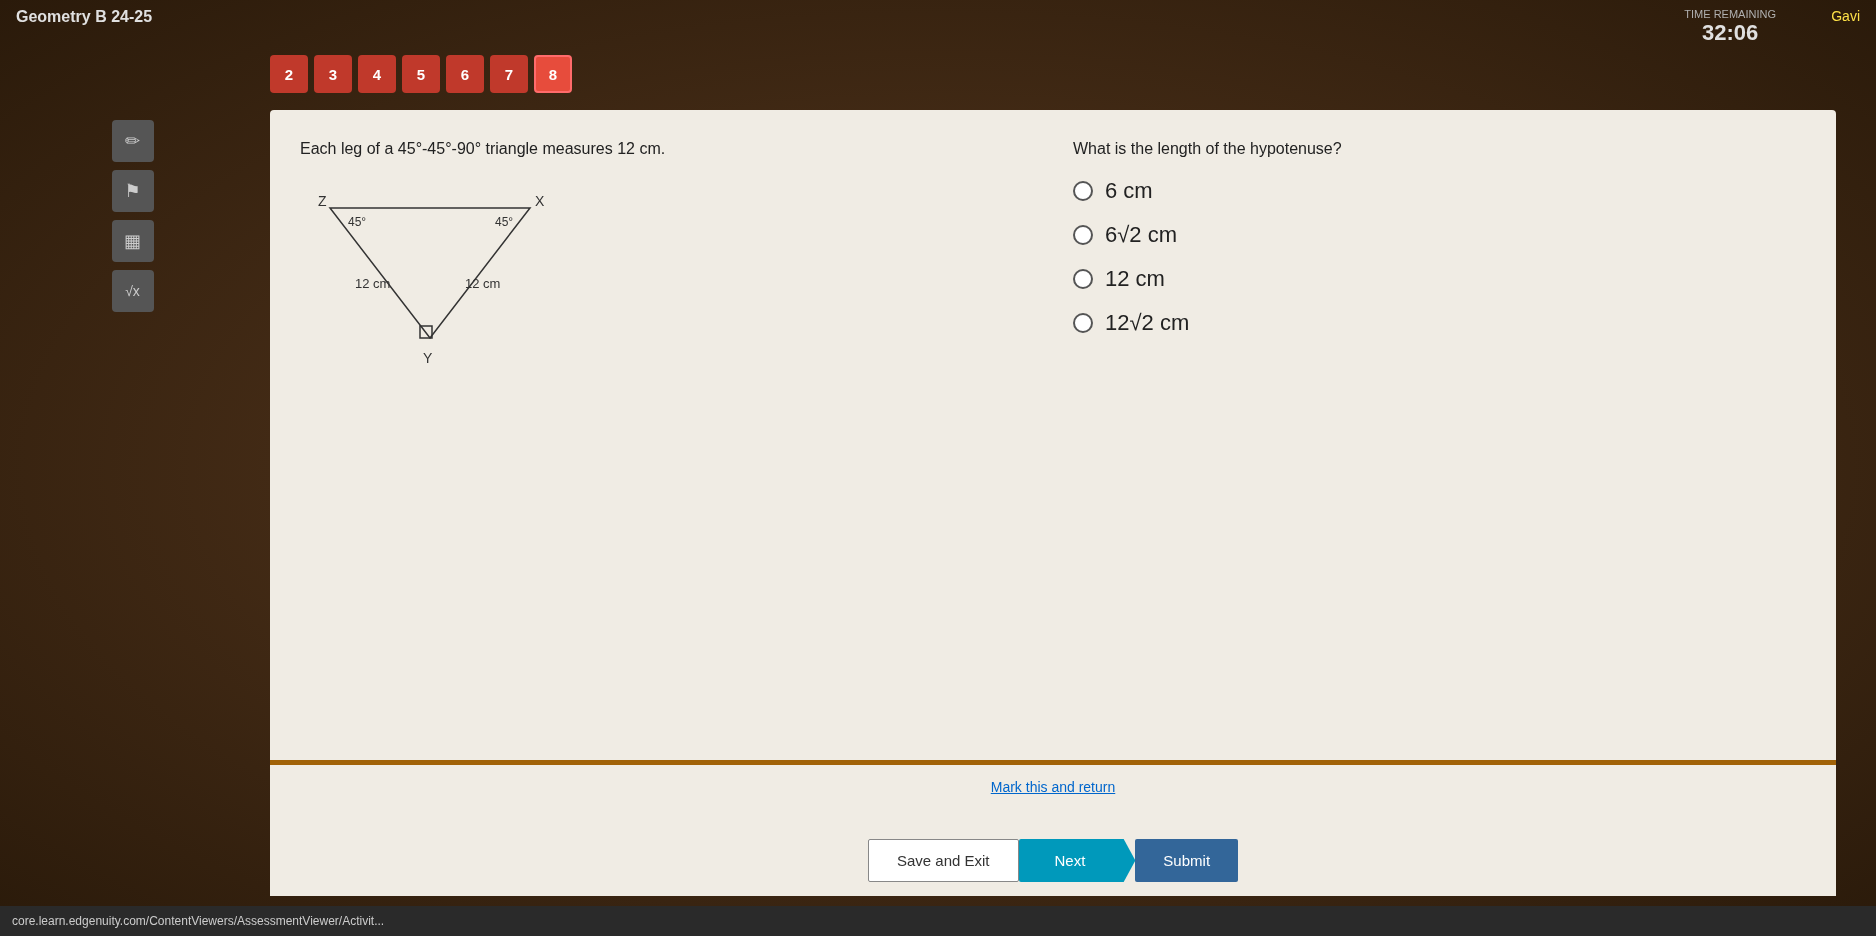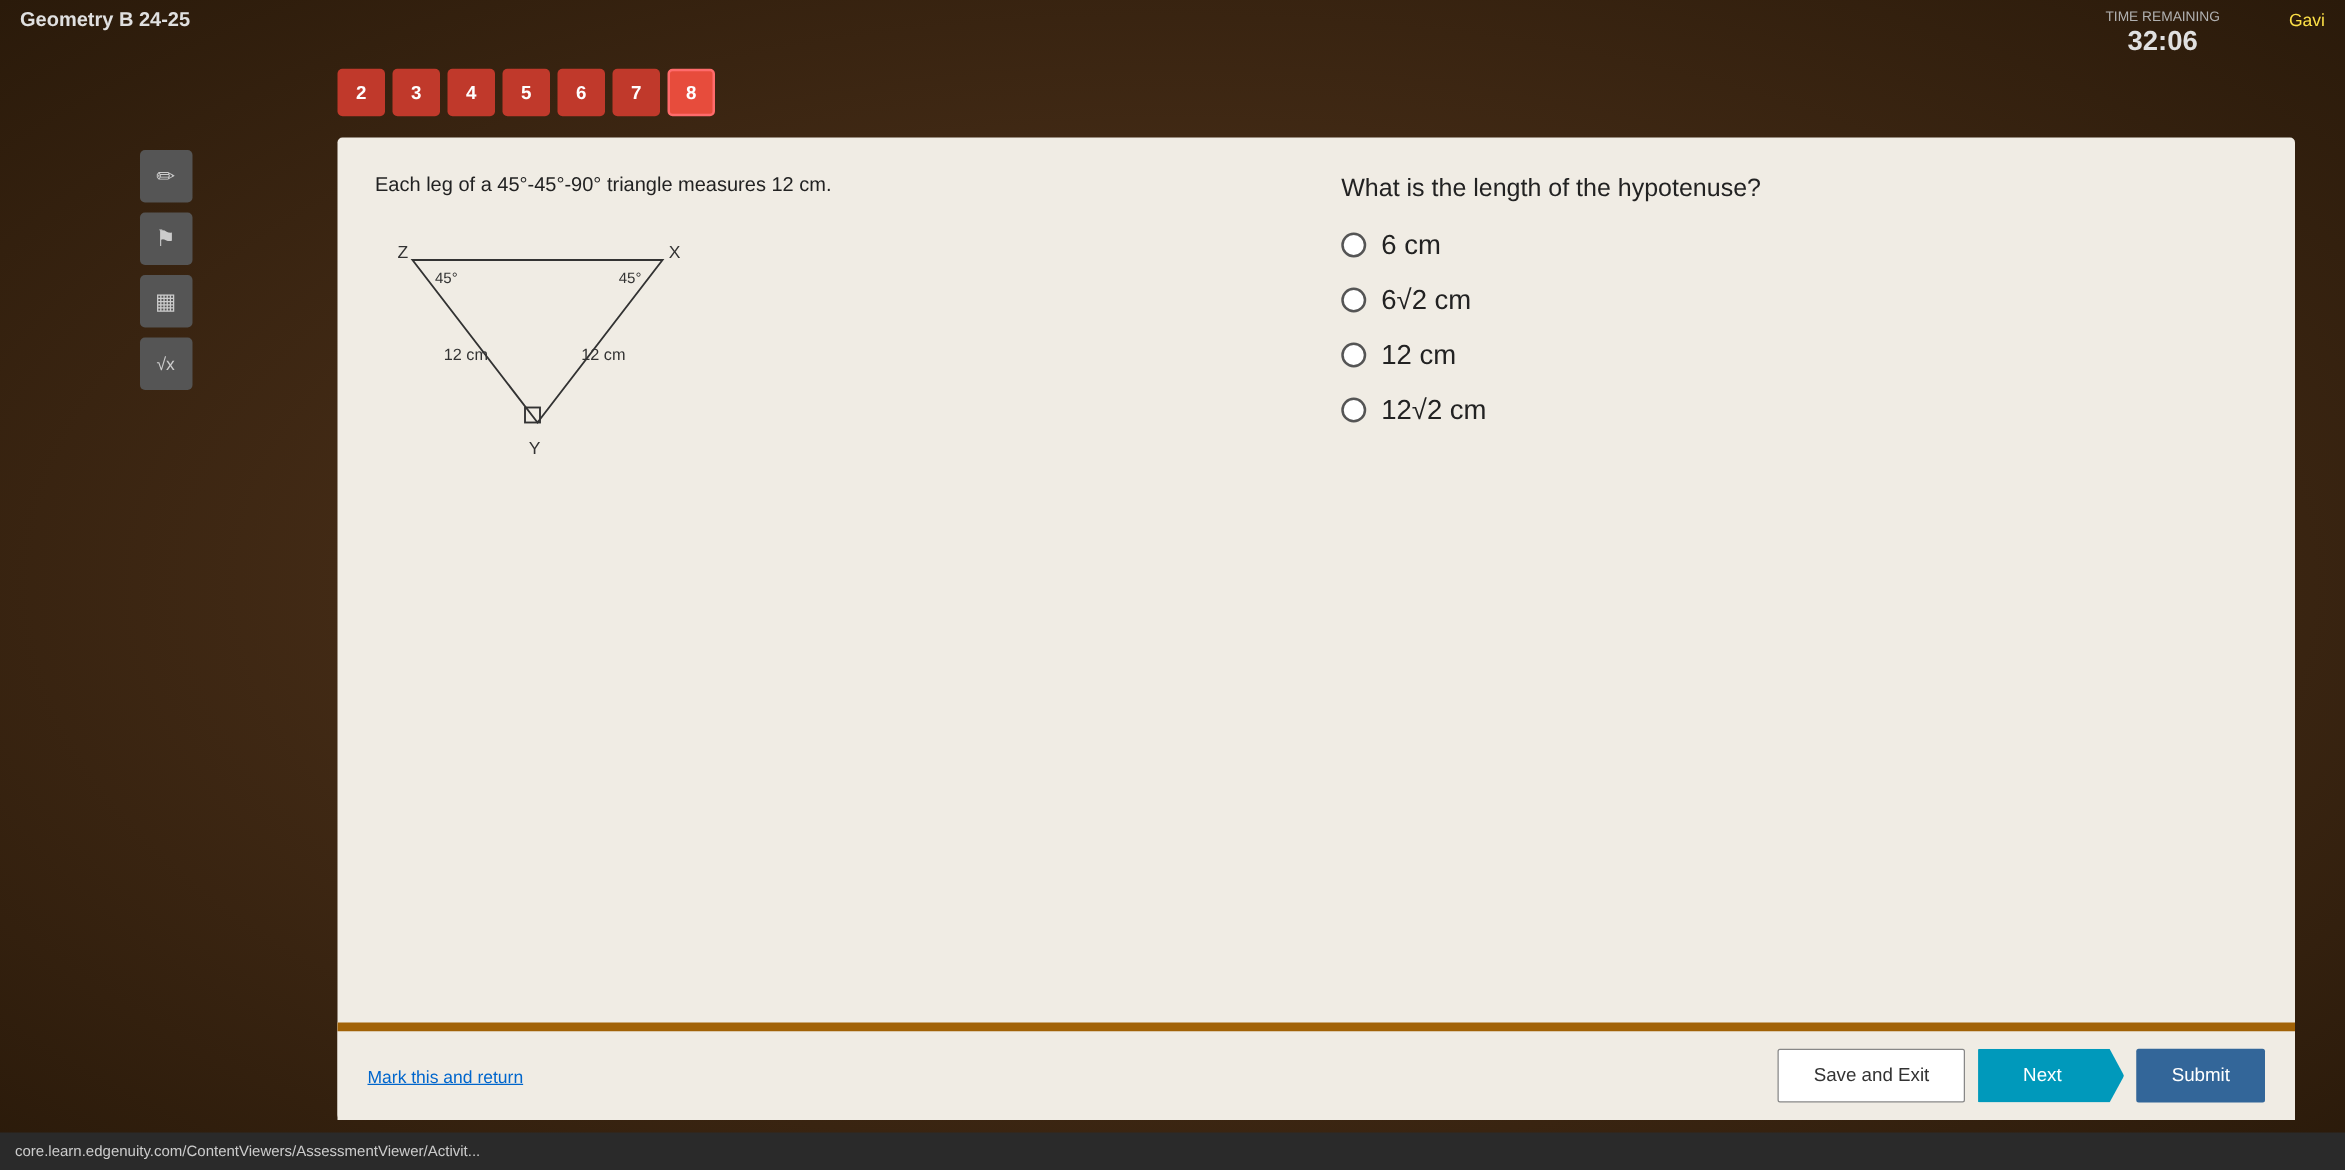--- a/index.html
+++ b/index.html
@@ -161,21 +161,21 @@
       margin-bottom: 20px;
       font-weight: normal;
     }
 
     
     .triangle-container {
       margin-top: 10px;
     }
 
     .answer-question {
-      font-size: 20px;
+      font-size: 16px;
       color: #222;
       margin-bottom: 20px;
     }
 
     .radio-option {
       display: flex;
       align-items: center;
       gap: 12px;
       margin-bottom: 18px;
       cursor: pointer;
@@ -190,38 +190,39 @@
       flex-shrink: 0;
     }
 
     .radio-label {
       font-size: 22px;
       color: #222;
     }
 
     
     .bottom-bar {
-      border-top: 7px solid #a16207;
+      border-top: 5px solid #a16207;
       padding: 14px 24px;
       display: flex;
       align-items: center;
       justify-content: space-between;
       background: #f0ece4;
+      flex-direction: column;
     }
 
     .mark-return-link {
       color: #0066cc;
       font-size: 14px;
       text-decoration: underline;
       cursor: pointer;
     }
 
     .button-group {
       display: flex;
-      gap: 10px;
+      margin-top: 44px;
     }
 
     .btn-save-exit {
       padding: 12px 28px;
       border: 1px solid #888;
       background: white;
       color: #333;
       font-size: 15px;
       cursor: pointer;
       border-radius: 2px;

